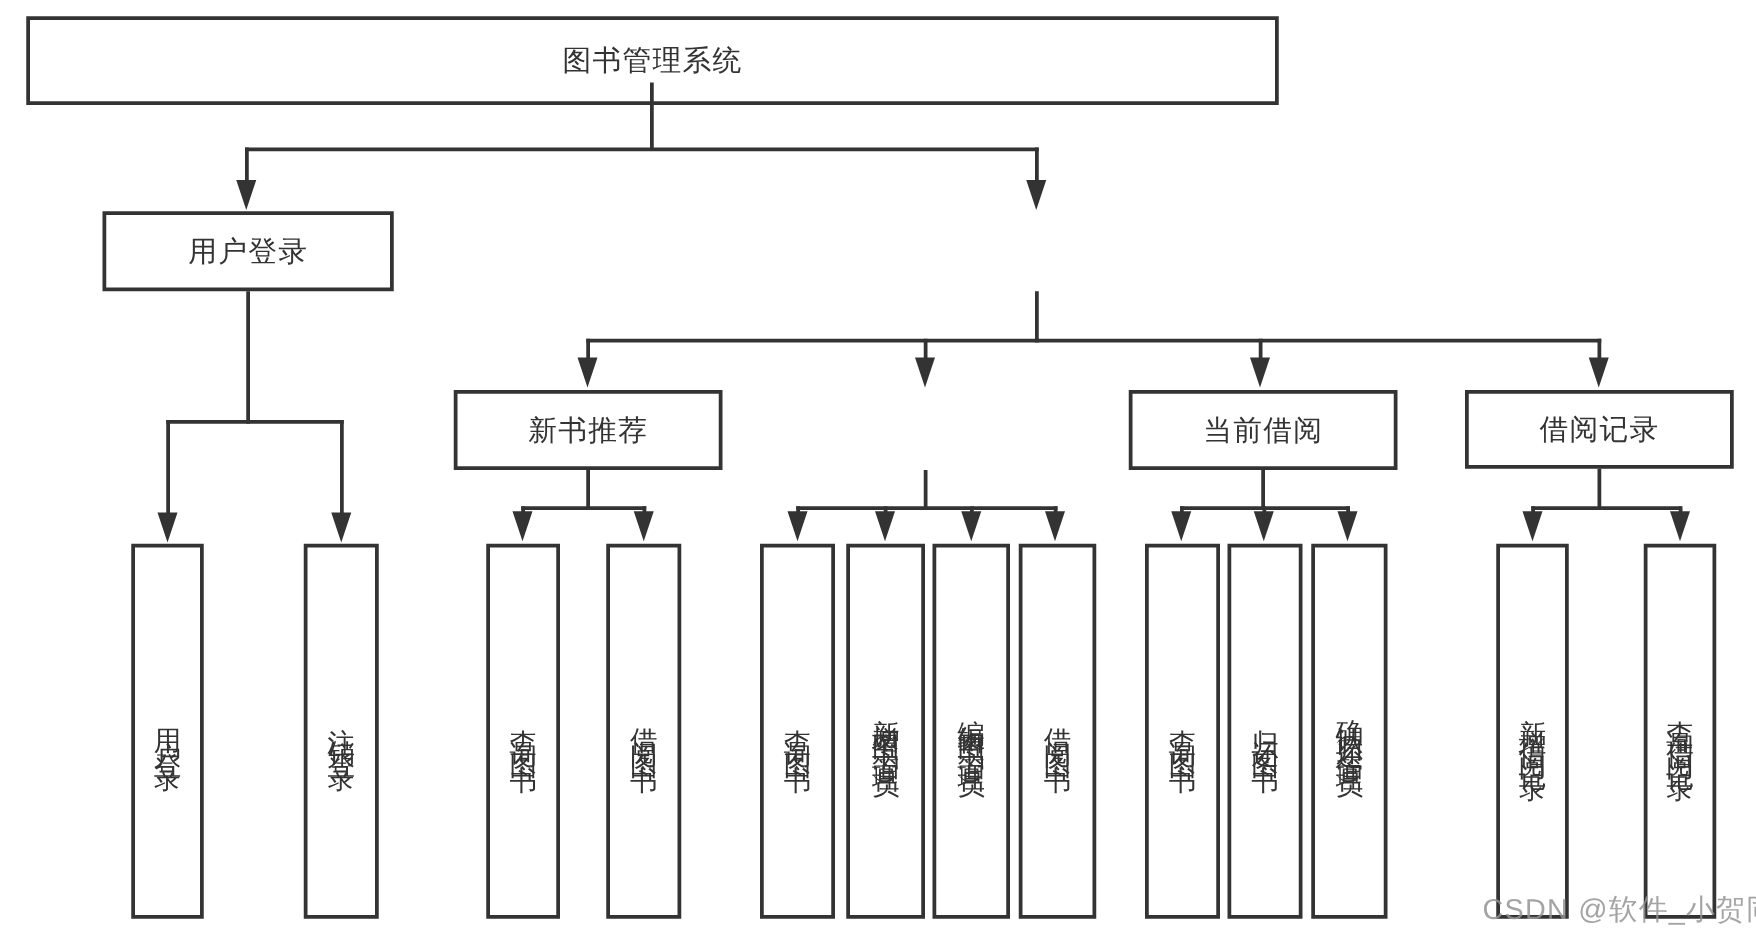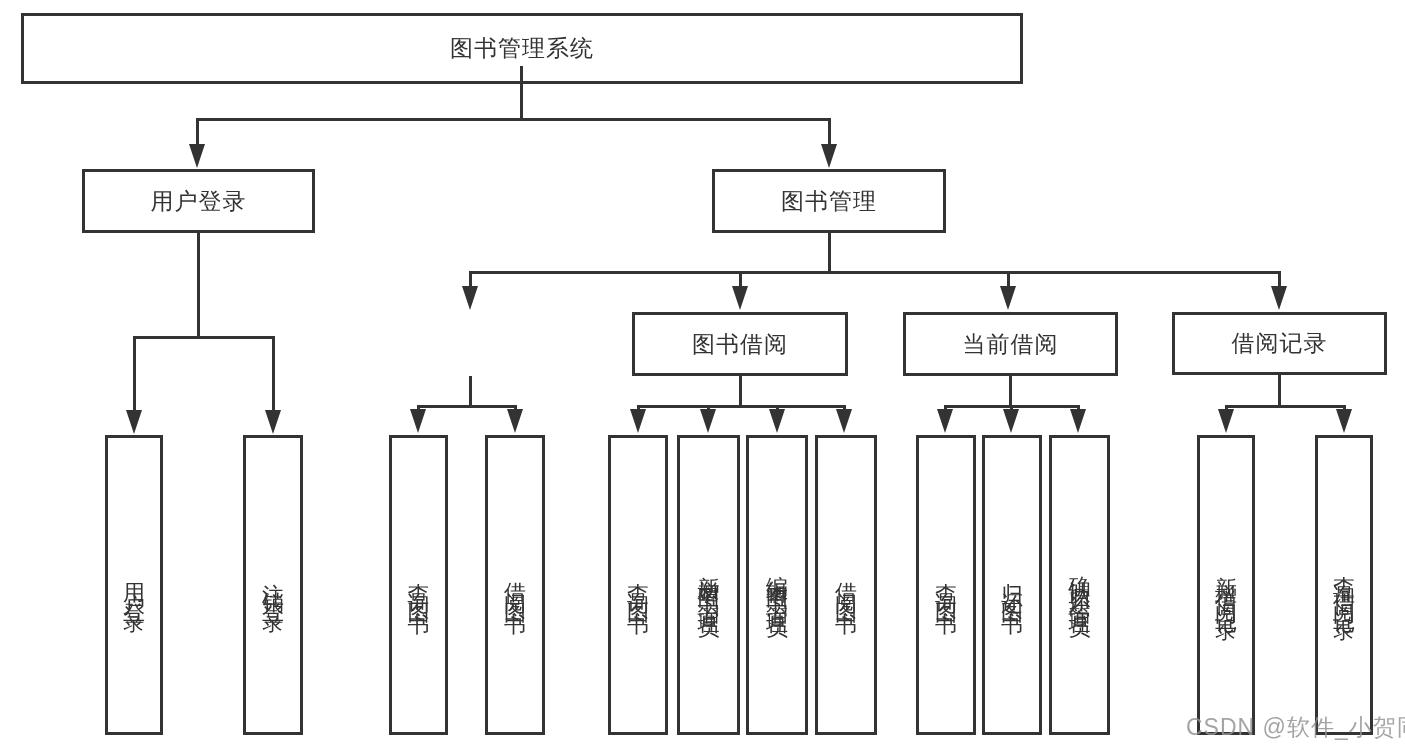--- a/index.html
+++ b/index.html
@@ -40,41 +40,40 @@
   <div class="box" style="left:21px;top:13px;width:1002px;height:71px;">图书管理系统</div>
 
   <div class="vline" style="left:520px;top:66px;height:54px;"></div>
   <div class="hline" style="left:196px;top:118px;width:635px;"></div>
   <div class="vline" style="left:196px;top:118px;height:28px;"></div>
   <div class="arrow" style="left:189px;top:144px;"></div>
   <div class="vline" style="left:828px;top:118px;height:28px;"></div>
   <div class="arrow" style="left:821px;top:144px;"></div>
 
   <div class="box" style="left:82px;top:169px;width:233px;height:64px;">用户登录</div>
-  <div class="box" style="left:712px;top:169px;width:234px;height:64px;">图书管理</div>
 
   <div class="vline" style="left:197px;top:233px;height:106px;"></div>
   <div class="hline" style="left:133px;top:336px;width:142px;"></div>
   <div class="vline" style="left:133px;top:336px;height:75px;"></div>
   <div class="arrow" style="left:126px;top:410px;"></div>
   <div class="vline" style="left:272px;top:336px;height:75px;"></div>
   <div class="arrow" style="left:265px;top:410px;"></div>
 
   <div class="vline" style="left:828px;top:233px;height:41px;"></div>
   <div class="hline" style="left:469px;top:271px;width:812px;"></div>
   <div class="vline" style="left:469px;top:271px;height:17px;"></div>
   <div class="arrow" style="left:462px;top:286px;"></div>
   <div class="vline" style="left:739px;top:271px;height:17px;"></div>
   <div class="arrow" style="left:732px;top:286px;"></div>
   <div class="vline" style="left:1007px;top:271px;height:17px;"></div>
   <div class="arrow" style="left:1000px;top:286px;"></div>
   <div class="vline" style="left:1278px;top:271px;height:17px;"></div>
   <div class="arrow" style="left:1271px;top:286px;"></div>
 
-  <div class="box" style="left:632px;top:312px;width:216px;height:64px;">图书借阅</div>
+  <div class="box" style="left:363px;top:312px;width:215px;height:64px;">新书推荐</div>
   <div class="box" style="left:903px;top:312px;width:215px;height:64px;">当前借阅</div>
   <div class="box" style="left:1172px;top:312px;width:215px;height:63px;">借阅记录</div>
 
   <div class="vline" style="left:469px;top:376px;height:32px;"></div>
   <div class="hline" style="left:417px;top:405px;width:100px;"></div>
   <div class="vline" style="left:417px;top:405px;height:6px;"></div>
   <div class="arrow" style="left:410px;top:409px;"></div>
   <div class="vline" style="left:514px;top:405px;height:6px;"></div>
   <div class="arrow" style="left:507px;top:409px;"></div>
 

